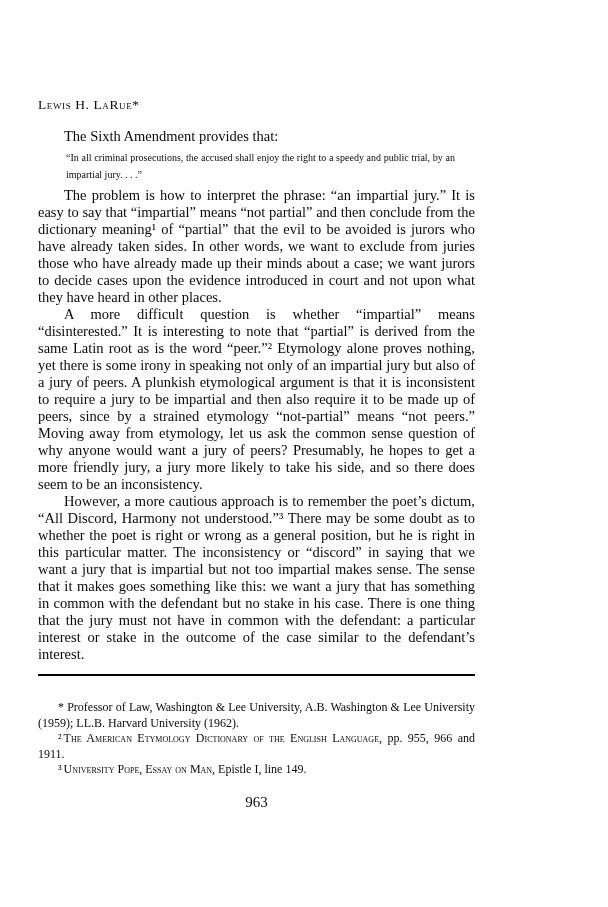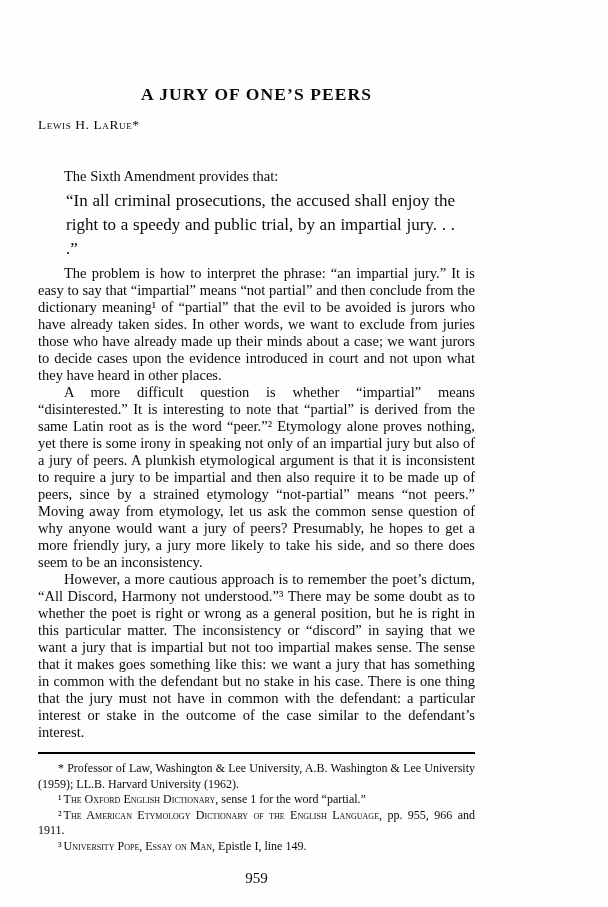--- a/index.html
+++ b/index.html
@@ -31,67 +31,65 @@
   .author {
     margin-top: 13px;
     text-align: left;
     font-size: 13.5px;
     font-variant: small-caps;
     letter-spacing: 0.6px;
     line-height: 16px;
   }
   p { margin: 0; font-size: 14.5px; line-height: 17px; text-align: justify; }
   .indent { text-indent: 26px; }
-  .intro { margin-top: 35px; }
+  .intro { margin-top: 15px; }
   .quote {
     margin: 4px 20px 4px 28px;
-    font-size: 17px;
-    line-height: 24px;
+    font-size: 10px;
+    line-height: 17px;
     text-align: justify;
   }
   .rule {
     margin-top: 11px;
     width: 100%;
     border-top: 2px solid #000;
     height: 0;
   }
-  .footnotes { margin-top: 7px; font-family: Liberation Serif, serif; }
+  .footnotes { margin-top: 24px; font-family: Liberation Serif, serif; }
   .fn { font-size: 12px; line-height: 15.5px; text-indent: 20px; }
   .sc { font-variant: small-caps; }
   .fnmark { padding-right: 2px; }
   .pagenum {
     margin-top: 15px;
     text-align: center;
     font-size: 15px;
     line-height: 18px;
   }
 </style>
 </head>
 <body>
 
 <div class="page">
   <div class="content">
 
-    <h1 class="title">A JURY OF ONE’S PEERS</h1>
 
     <div class="author">Lewis H. LaRue*</div>
 
     <p class="intro indent">The Sixth Amendment provides that:</p>
 
     <blockquote class="quote">“In all criminal prosecutions, the accused shall enjoy the right to a speedy and public trial, by an impartial jury. . . .”</blockquote>
 
     <p class="indent">The problem is how to interpret the phrase: “an impartial jury.” It is easy to say that “impartial” means “not partial” and then conclude from the dictionary meaning¹ of “partial” that the evil to be avoided is jurors who have already taken sides. In other words, we want to exclude from juries those who have already made up their minds about a case; we want jurors to decide cases upon the evidence introduced in court and not upon what they have heard in other places.</p>
     <p class="indent">A more difficult question is whether “impartial” means “disinterested.” It is interesting to note that “partial” is derived from the same Latin root as is the word “peer.”² Etymology alone proves nothing, yet there is some irony in speaking not only of an impartial jury but also of a jury of peers. A plunkish etymological argument is that it is inconsistent to require a jury to be impartial and then also require it to be made up of peers, since by a strained etymology “not-partial” means “not peers.” Moving away from etymology, let us ask the common sense question of why anyone would want a jury of peers? Presumably, he hopes to get a more friendly jury, a jury more likely to take his side, and so there does seem to be an inconsistency.</p>
     <p class="indent">However, a more cautious approach is to remember the poet’s dictum, “All Discord, Harmony not understood.”³ There may be some doubt as to whether the poet is right or wrong as a general position, but he is right in this particular matter. The inconsistency or “discord” in saying that we want a jury that is impartial but not too impartial makes sense. The sense that it makes goes something like this: we want a jury that has something in common with the defendant but no stake in his case. There is one thing that the jury must not have in common with the defendant: a particular interest or stake in the outcome of the case similar to the defendant’s interest.</p>
 
     <div class="rule"></div>
 
     <div class="footnotes">
       <p class="fn">* Professor of Law, Washington &amp; Lee University, A.B. Washington &amp; Lee University (1959); LL.B. Harvard University (1962).</p>
-      <p class="fn"><span class="fnmark">¹</span><span class="sc">The Oxford English Dictionary</span><span>, sense 1 for the word “partial.”</span></p>
       <p class="fn"><span class="fnmark">²</span><span class="sc">The American Etymology Dictionary of the English Language</span><span>, pp. 955, 966 and 1911.</span></p>
       <p class="fn"><span class="fnmark">³</span><span class="sc">University Pope, Essay on Man</span><span>, Epistle I, line 149.</span></p>
     </div>
 
-    <div class="pagenum">959</div>
+    <div class="pagenum">963</div>
 
   </div>
 </div>
 
 </body></html>

